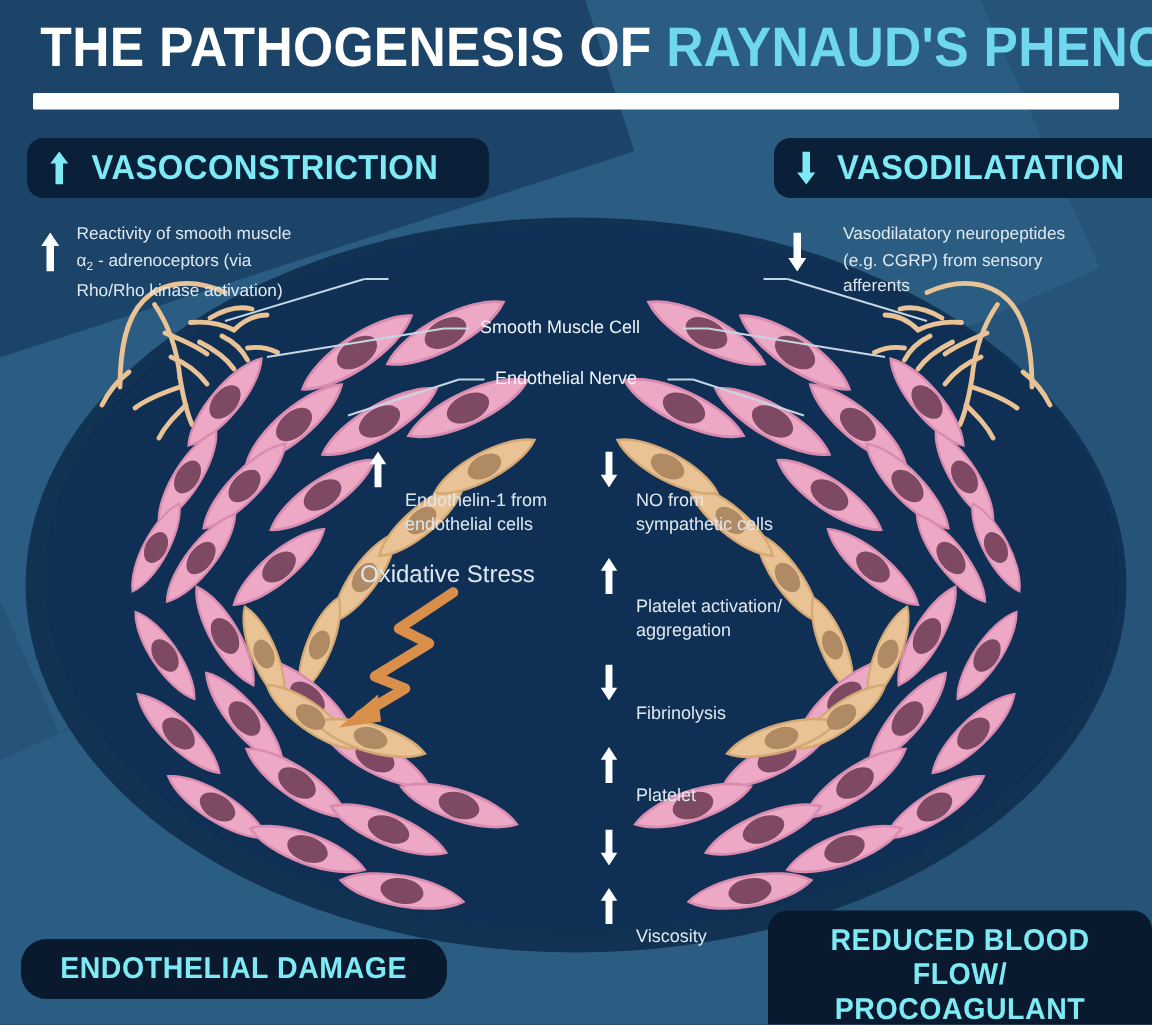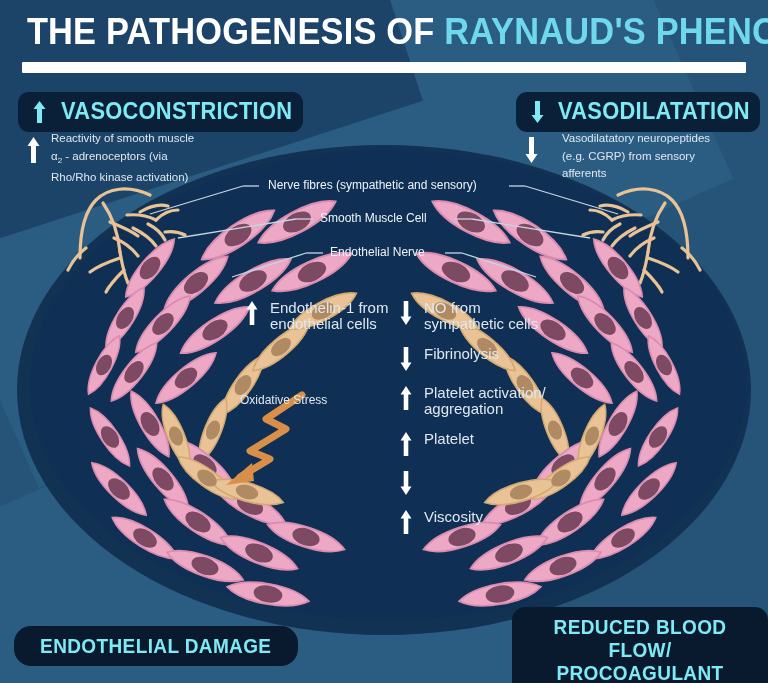--- a/index.html
+++ b/index.html
@@ -85,21 +85,21 @@
   }
 
   
   .badge {
     position: absolute;
     background: #0a1f38;
     border-radius: 11px;
     display: flex;
     align-items: center;
     gap: 9px;
-    padding: 7px 5px 8px 15px;
+    padding: 7px 28px 8px 15px;
     z-index: 20;
   }
   .badge-label {
     font-family: "Liberation Sans Narrow", "Liberation Sans", sans-serif;
     font-weight: 700;
     font-size: 23px;
     line-height: 25px;
     color: #7eeaf5;
     letter-spacing: 0.3px;
     transform: scaleX(0.95);
@@ -108,20 +108,21 @@
   .badge-arrow { width: 13px; height: 22px; flex: 0 0 auto; }
   #badge-vasoconstriction { left: 18px; top: 92px; }
   #badge-vasodilatation   { left: 516px; top: 92px; }
 
   
   .note {
     position: absolute;
     display: flex;
     gap: 11px;
     z-index: 20;
+    margin-top: 18px;
   }
   .note-arrow { width: 13px; height: 26px; flex: 0 0 auto; margin-top: 7px; }
   .note-text {
     font-size: 11.5px;
     line-height: 17.5px;
     color: #dfe8f0;
     white-space: pre-line;
   }
   #note-vasoconstriction { left: 27px; top: 130px; width: 230px; }
   #note-vasodilatation   { left: 525px; top: 130px; width: 230px; gap: 24px; }
@@ -146,31 +147,32 @@
   #list-left  { left: 246px; top: 300px; }
   #list-right { left: 400px; top: 300px; }
   .mitem {
     display: flex;
     gap: 12px;
     align-items: flex-start;
     margin-bottom: 14px;
   }
   .mitem-arrow { width: 12px; height: 24px; flex: 0 0 auto; margin-top: 1px; }
   .mitem-text {
-    font-size: 15px;
+    font-size: 12px;
     line-height: 16px;
     color: #dfe8f0;
     white-space: pre-line;
+    margin-top: 25px;
   }
 
   
   #oxidative-stress-label {
     position: absolute;
-    left: 240px; top: 393px;
-    font-size: 12px;
+    left: 240px; top: 375px;
+    font-size: 16px;
     color: #dfe8f0;
     z-index: 20;
     white-space: nowrap;
   }
   #oxidative-stress-bolt {
     position: absolute;
     left: 212px; top: 385px;
     z-index: 20;
   }
 
@@ -478,21 +480,20 @@
 
   <div class="note" id="note-vasodilatation">
     <svg class="note-arrow" viewBox="0 0 13 26">
       <path d="M6.5,26 L12.5,17 L9,17 L9,0 L4,0 L4,17 L0.5,17 Z" fill="#ffffff"></path>
     </svg>
     <div class="note-text">Vasodilatatory neuropeptides
 (e.g. CGRP) from sensory
 afferents</div>
   </div>
 
-  <div class="callout" id="callout-nerve-fibres">Nerve fibres (sympathetic and sensory)</div>
   <div class="callout" id="callout-smooth-muscle">Smooth Muscle Cell</div>
   <div class="callout" id="callout-endothelial">Endothelial Nerve</div>
 
   <div class="mlist" id="list-left">
     <div class="mitem">
       <svg class="mitem-arrow" viewBox="0 0 12 24">
         <path d="M6,0 L11.5,8.5 L8.3,8.5 L8.3,24 L3.7,24 L3.7,8.5 L0.5,8.5 Z" fill="#ffffff"></path>
       </svg>
       <div class="mitem-text">Endothelin-1 from
 endothelial cells</div>
@@ -502,30 +503,30 @@
   <div class="mlist" id="list-right">
     <div class="mitem">
       <svg class="mitem-arrow" viewBox="0 0 12 24">
         <path d="M6,24 L11.5,15.5 L8.3,15.5 L8.3,0 L3.7,0 L3.7,15.5 L0.5,15.5 Z" fill="#ffffff"></path>
       </svg>
       <div class="mitem-text">NO from
 sympathetic cells</div>
     </div>
     <div class="mitem">
       <svg class="mitem-arrow" viewBox="0 0 12 24">
-        <path d="M6,24 L11.5,15.5 L8.3,15.5 L8.3,0 L3.7,0 L3.7,15.5 L0.5,15.5 Z" fill="#ffffff"></path>
-      </svg>
-      <div class="mitem-text">Fibrinolysis</div>
-    </div>
-    <div class="mitem">
-      <svg class="mitem-arrow" viewBox="0 0 12 24">
         <path d="M6,0 L11.5,8.5 L8.3,8.5 L8.3,24 L3.7,24 L3.7,8.5 L0.5,8.5 Z" fill="#ffffff"></path>
       </svg>
       <div class="mitem-text">Platelet activation/
 aggregation</div>
+    </div>
+    <div class="mitem">
+      <svg class="mitem-arrow" viewBox="0 0 12 24">
+        <path d="M6,24 L11.5,15.5 L8.3,15.5 L8.3,0 L3.7,0 L3.7,15.5 L0.5,15.5 Z" fill="#ffffff"></path>
+      </svg>
+      <div class="mitem-text">Fibrinolysis</div>
     </div>
     <div class="mitem">
       <svg class="mitem-arrow" viewBox="0 0 12 24">
         <path d="M6,0 L11.5,8.5 L8.3,8.5 L8.3,24 L3.7,24 L3.7,8.5 L0.5,8.5 Z" fill="#ffffff"></path>
       </svg>
       <div class="mitem-text">Platelet</div>
     </div>
     <div class="mitem">
       <svg class="mitem-arrow" viewBox="0 0 12 24">
         <path d="M6,24 L11.5,15.5 L8.3,15.5 L8.3,0 L3.7,0 L3.7,15.5 L0.5,15.5 Z" fill="#ffffff"></path>

